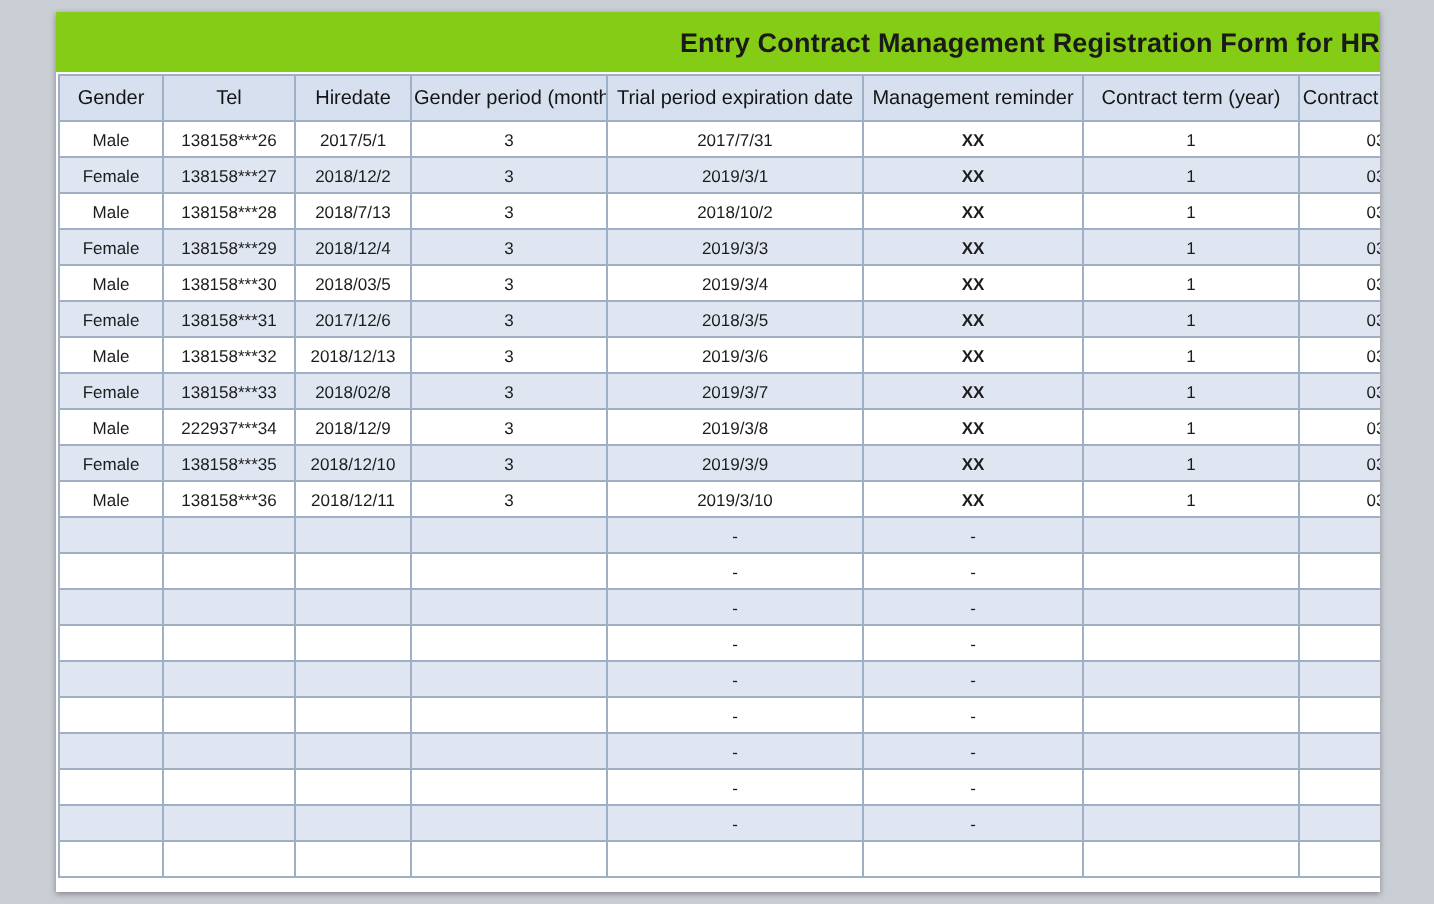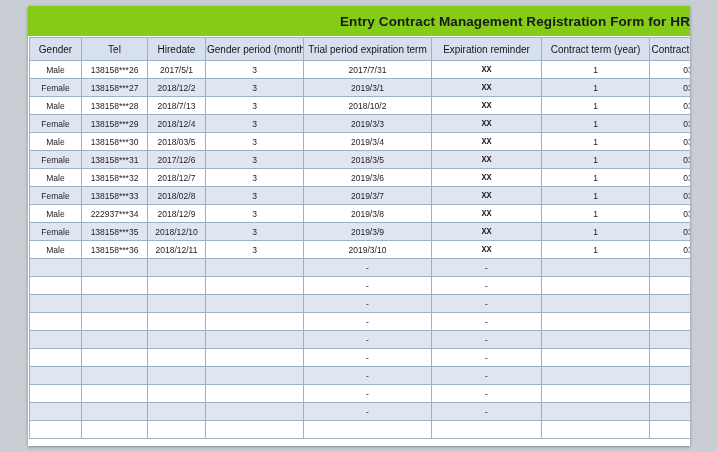--- a/index.html
+++ b/index.html
@@ -64,21 +64,20 @@
   }
   tr.alt td {
     background: #dfe6f2;
   }
   tr.plain td {
     background: #ffffff;
   }
   td.reminder {
     color: #e8322a;
     font-weight: bold;
-    font-family: Liberation Mono, monospace;
   }
   td.muted {
     color: #555;
   }
   
   col.c0 { width: 52px; }
   col.c1 { width: 66px; }
   col.c2 { width: 58px; }
   col.c3 { width: 98px; }
   col.c4 { width: 128px; }
@@ -109,22 +108,22 @@
         <col class="c5">
         <col class="c6">
         <col class="c7">
     </colgroup>
     <thead>
       <tr id="header-row">
           <th>Gender</th>
           <th>Tel</th>
           <th>Hiredate</th>
           <th>Gender period (month)</th>
-          <th>Trial period expiration term</th>
-          <th>Expiration reminder</th>
+          <th>Trial period expiration date</th>
+          <th>Management reminder</th>
           <th>Contract term (year)</th>
           <th>Contract expiration date</th>
         </tr>
     </thead>
     <tbody id="table-body">
         <tr class="plain">
           <td>Male</td>
           <td>138158***26</td>
           <td>2017/5/1</td>
           <td>3</td>
@@ -179,21 +178,21 @@
           <td>2017/12/6</td>
           <td>3</td>
           <td>2018/3/5</td>
           <td class="reminder">XX</td>
           <td>1</td>
           <td>03/06/2019</td>
         </tr>
         <tr class="plain">
           <td>Male</td>
           <td>138158***32</td>
-          <td>2018/12/7</td>
+          <td>2018/12/13</td>
           <td>3</td>
           <td>2019/3/6</td>
           <td class="reminder">XX</td>
           <td>1</td>
           <td>03/06/2019</td>
         </tr>
         <tr class="alt">
           <td>Female</td>
           <td>138158***33</td>
           <td>2018/02/8</td>

